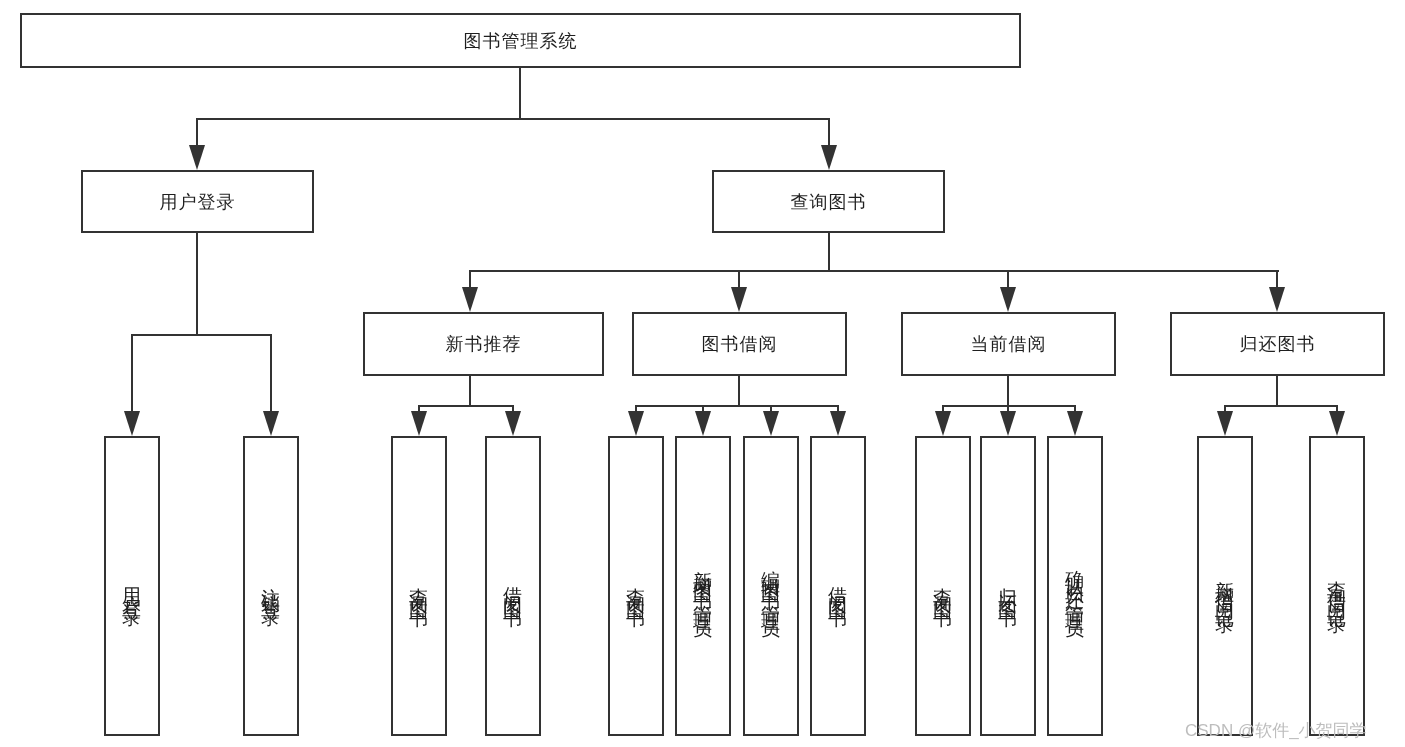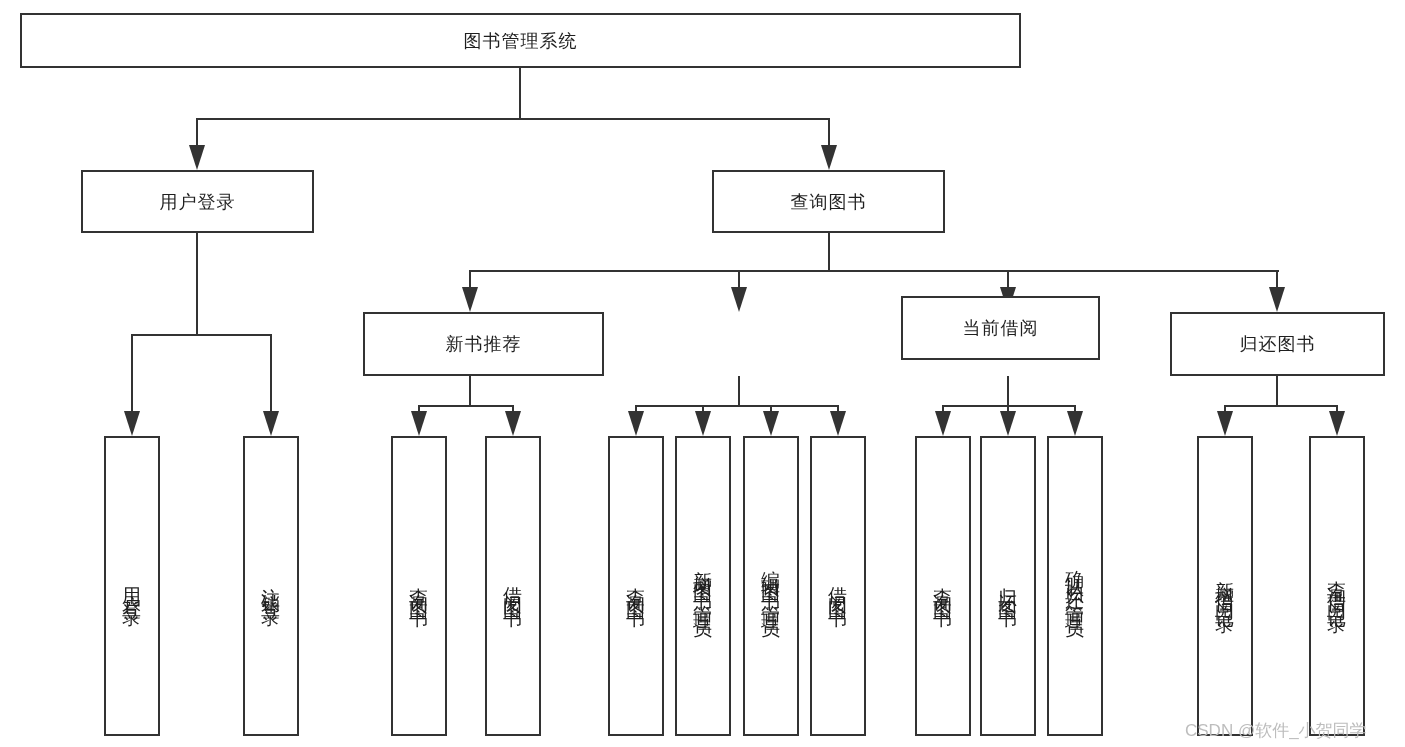--- a/index.html
+++ b/index.html
@@ -124,21 +124,24 @@
   <div class="box hbox" style="left:81px;top:170px;width:233px;height:63px">
     <span>用户登录</span>
   </div>
   <div class="box hbox" style="left:712px;top:170px;width:233px;height:63px">
     <span>查询图书</span>
   </div>
 
   <div class="box hbox" style="left:363px;top:312px;width:241px;height:64px">
     <span>新书推荐</span>
   </div>
-  <div class="box hbox" style="left:901px;top:296px;width:199px;height:64px">
+  <div class="box hbox" style="left:632px;top:312px;width:215px;height:64px">
+    <span>图书借阅</span>
+  </div>
+  <div class="box hbox" style="left:901px;top:312px;width:215px;height:64px">
     <span>当前借阅</span>
   </div>
   <div class="box hbox" style="left:1170px;top:312px;width:215px;height:64px">
     <span>归还图书</span>
   </div>
 
   <div class="box vbox" style="left:104px;top:436px;width:56px;height:300px">
     <span>用户登录</span>
   </div>
   <div class="box vbox" style="left:243px;top:436px;width:56px;height:300px">

